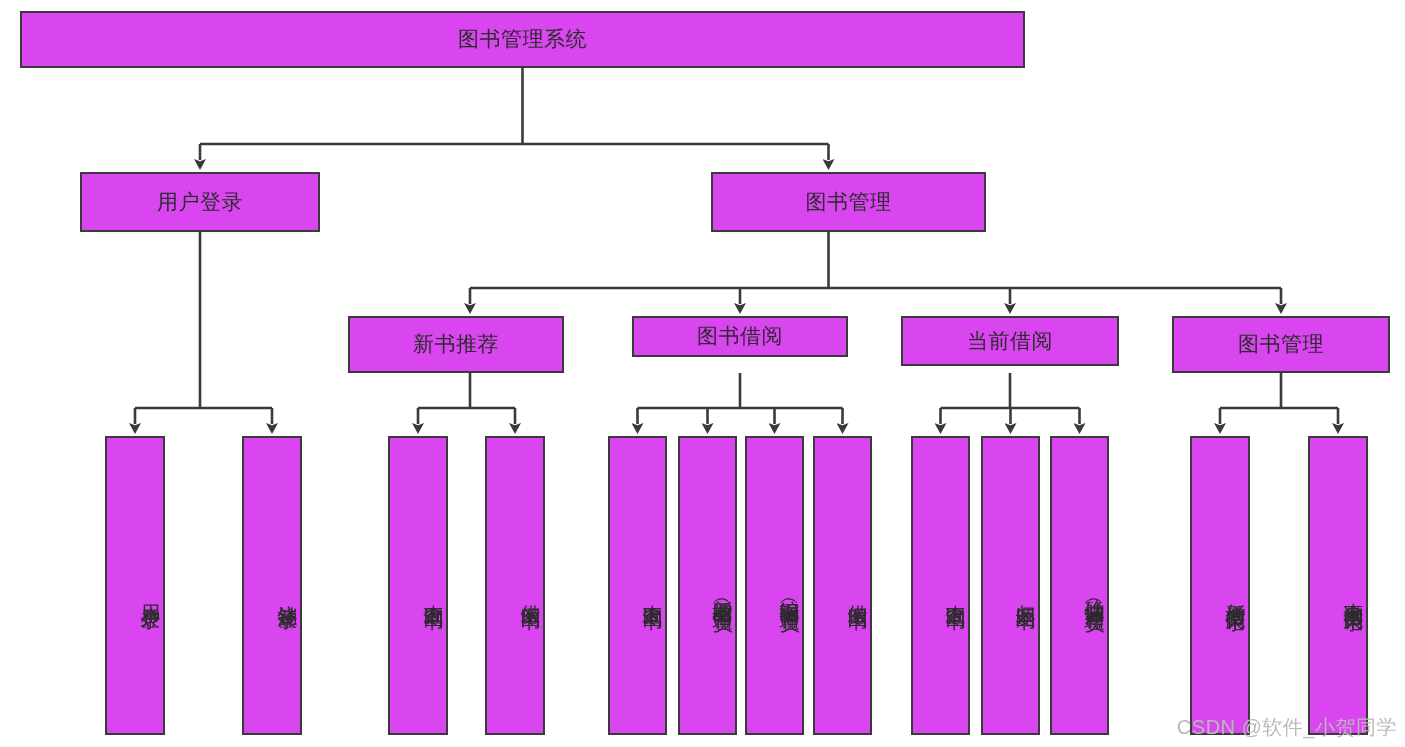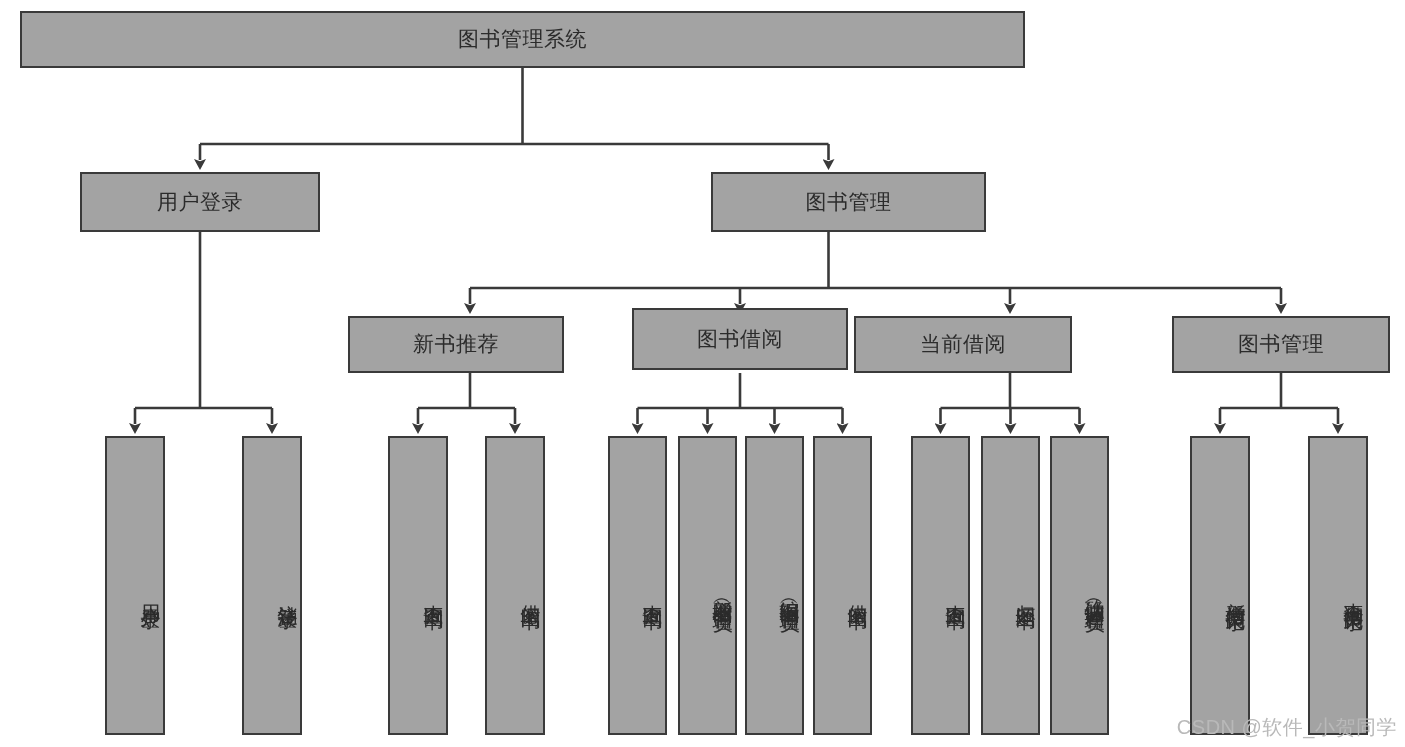--- a/index.html
+++ b/index.html
@@ -22,21 +22,21 @@
     left: 0;
     top: 0;
     width: 1405px;
     height: 747px;
     pointer-events: none;
   }
   .node {
     position: absolute;
     box-sizing: border-box;
     border: 2.5px solid #3a3a3a;
-    background: #a3a3a3;
+    background: #d946ef;
     display: flex;
     align-items: center;
     justify-content: center;
     color: #2b2b2b;
     line-height: 1.25;
     text-align: center;
   }
   .node.h {
     font-size: 21px;
     letter-spacing: 0.5px;
@@ -121,24 +121,24 @@
   <div class="node h" style="left: 80px; top: 172px; width: 240px; height: 60px;">
     <span>用户登录</span>
   </div>
   <div class="node h" style="left: 711px; top: 172px; width: 275px; height: 60px;">
     <span>图书管理</span>
   </div>
 
   <div class="node h" style="left: 348px; top: 316px; width: 216px; height: 57px;">
     <span>新书推荐</span>
   </div>
-  <div class="node h" style="left: 632px; top: 308px; width: 216px; height: 62px;">
+  <div class="node h" style="left: 632px; top: 316px; width: 216px; height: 41px;">
     <span>图书借阅</span>
   </div>
-  <div class="node h" style="left: 854px; top: 316px; width: 218px; height: 57px;">
+  <div class="node h" style="left: 901px; top: 316px; width: 218px; height: 50px;">
     <span>当前借阅</span>
   </div>
   <div class="node h" style="left: 1172px; top: 316px; width: 218px; height: 57px;">
     <span>图书管理</span>
   </div>
 
   <div class="node leaf" style="left: 105px; top: 436px; width: 60px; height: 299px;">
     <span class="vtext">用户登录</span>
   </div>
   <div class="node leaf" style="left: 242px; top: 436px; width: 60px; height: 299px;">

